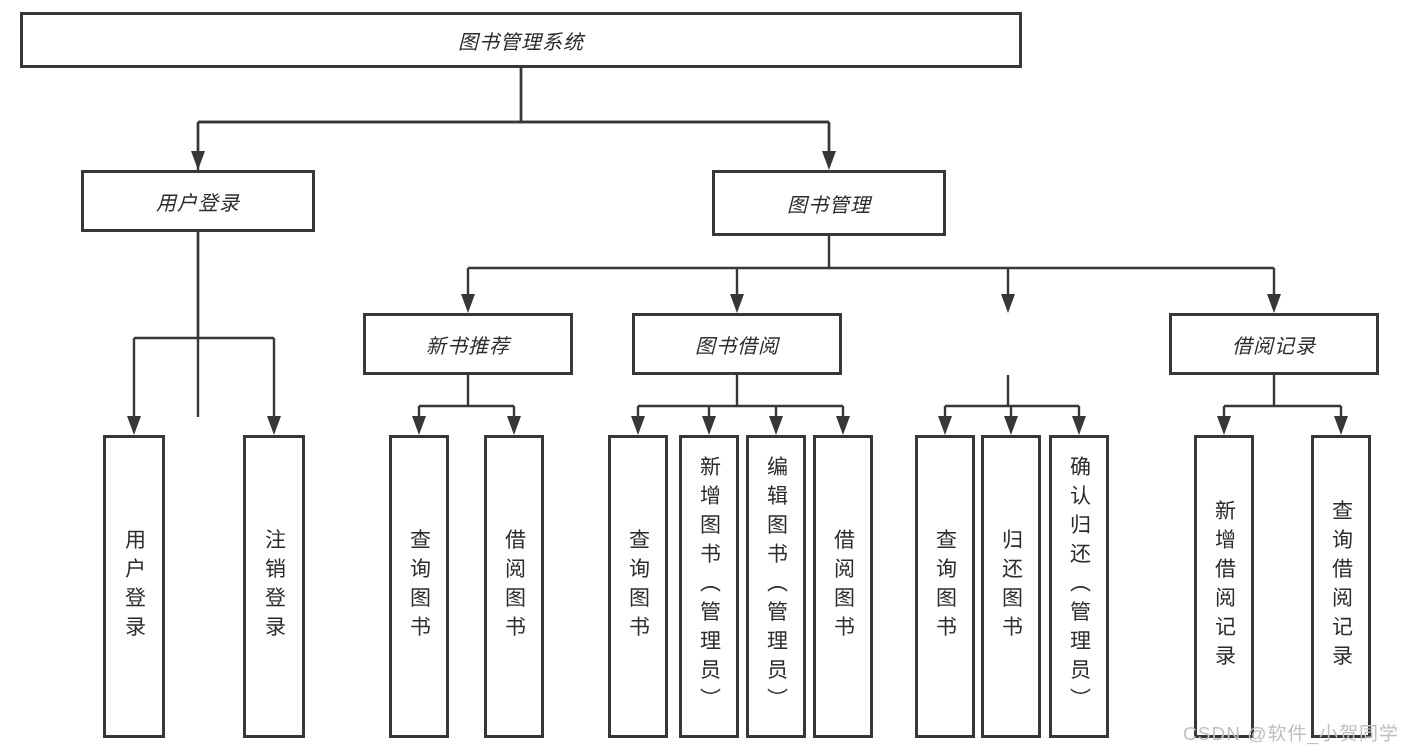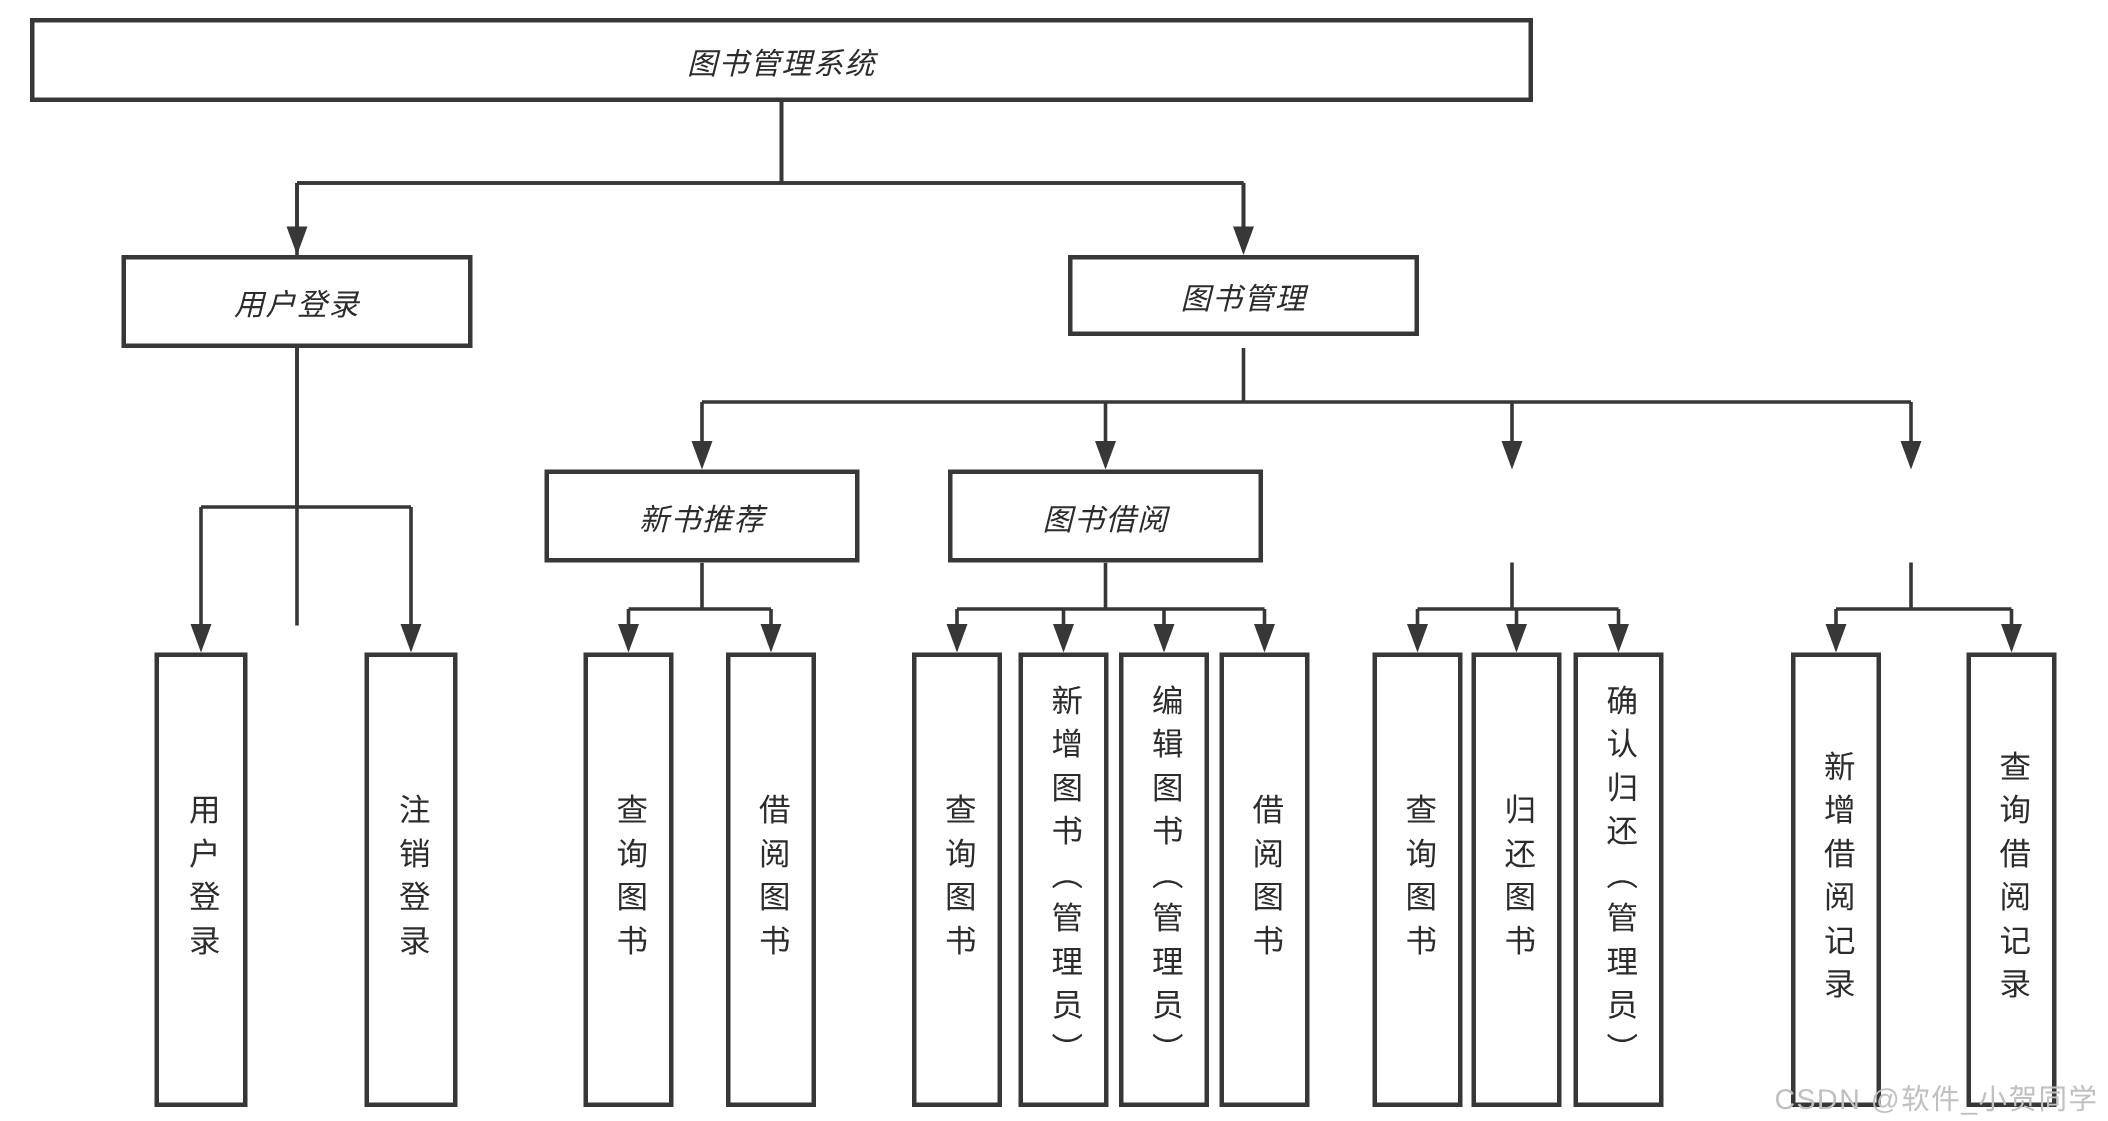--- a/index.html
+++ b/index.html
@@ -108,29 +108,32 @@
     <polygon points="1334,416 1348,416 1341,435"></polygon>
   </svg>
 
   <div class="box h" style="left:20px;top:12px;width:1002px;height:56px">
     <span>图书管理系统</span>
   </div>
 
   <div class="box h" style="left:81px;top:170px;width:234px;height:62px">
     <span>用户登录</span>
   </div>
-  <div class="box h" style="left:712px;top:170px;width:234px;height:54px">
+  <div class="box h" style="left:712px;top:170px;width:234px;height:66px">
     <span>图书管理</span>
   </div>
 
   <div class="box h" style="left:632px;top:313px;width:210px;height:62px">
     <span>图书借阅</span>
   </div>
   <div class="box h" style="left:363px;top:313px;width:210px;height:62px">
     <span>新书推荐</span>
+  </div>
+  <div class="box h" style="left:1169px;top:313px;width:210px;height:62px">
+    <span>借阅记录</span>
   </div>
 
   <div class="box v" style="left:103px;top:435px;width:62px;height:303px">
     <span>用户登录</span>
   </div>
   <div class="box v" style="left:243px;top:435px;width:62px;height:303px">
     <span>注销登录</span>
   </div>
 
   <div class="box v" style="left:389px;top:435px;width:60px;height:303px">

